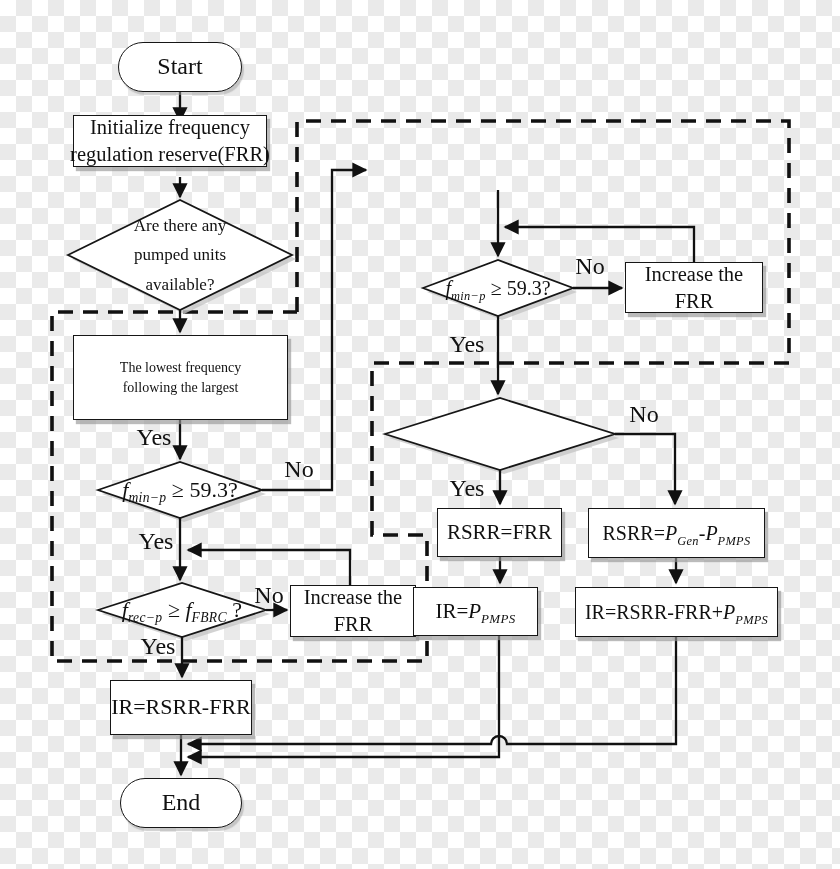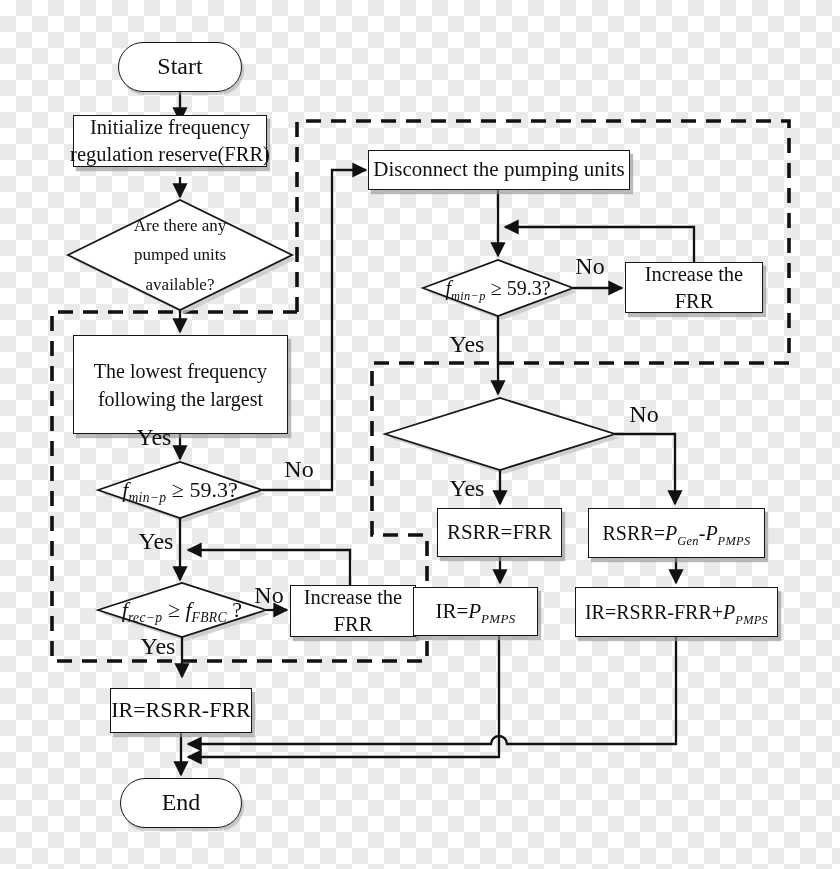--- a/index.html
+++ b/index.html
@@ -27,23 +27,23 @@
     align-items:center;justify-content:center;text-align:center;white-space:nowrap;
   }
   .formula{font-size:22px;white-space:nowrap;}
   .v{font-style:italic;}
   sub.s{font-size:0.62em;font-style:italic;line-height:0;letter-spacing:.3px;}
   .elabel{position:absolute;z-index:3;transform:translate(-50%,-50%);font-size:24px;}
 
   
   .b-start{left:118px;top:42px;width:124px;height:50px;}
   .b-init{left:73px;top:115px;width:194px;height:52px;}
-  .b-lowest{left:73px;top:335px;width:215px;height:99px;font-size:20px;line-height:1.4;}
+  .b-lowest{left:73px;top:335px;width:215px;height:85px;font-size:14px;line-height:1.4;}
   .b-incl{left:290px;top:585px;width:126px;height:52px;}
-  .b-irrf{left:110px;top:680px;width:142px;height:45px;font-size:22px;margin-top:8px;}
+  .b-irrf{left:110px;top:680px;width:142px;height:55px;font-size:22px;}
   .b-end{left:120px;top:778px;width:122px;height:50px;}
   .b-disc{left:368px;top:150px;width:262px;height:40px;font-size:21px;}
   .b-incr{left:625px;top:262px;width:138px;height:51px;}
   .b-rsfrr{left:437px;top:508px;width:125px;height:49px;font-size:21px;}
   .b-rspg{left:588px;top:508px;width:177px;height:50px;font-size:20px;}
   .b-irpp{left:413px;top:587px;width:125px;height:49px;font-size:21px;}
   .b-irlong{left:575px;top:587px;width:203px;height:50px;font-size:20px;}
 
   
   .t-pumped{left:80px;top:200px;width:200px;height:110px;font-size:17px;line-height:1.72;}
@@ -152,23 +152,20 @@
   </div>
 
   <div class="pbox b-irrf">
     <span>IR=RSRR-FRR</span>
   </div>
 
   <div class="pbox terminal b-end">
     <span>End</span>
   </div>
 
-  <div class="pbox b-disc">
-    <span>Disconnect the pumping units</span>
-  </div>
 
   <div class="dtext t-fminr">
     <span class="formula"><span class="v">f</span><sub class="s">min−p</sub><span> ≥ 59.3?</span></span>
   </div>
 
   <div class="pbox b-incr">
     <div>Increase the</div>
     <div>FRR</div>
   </div>
 

